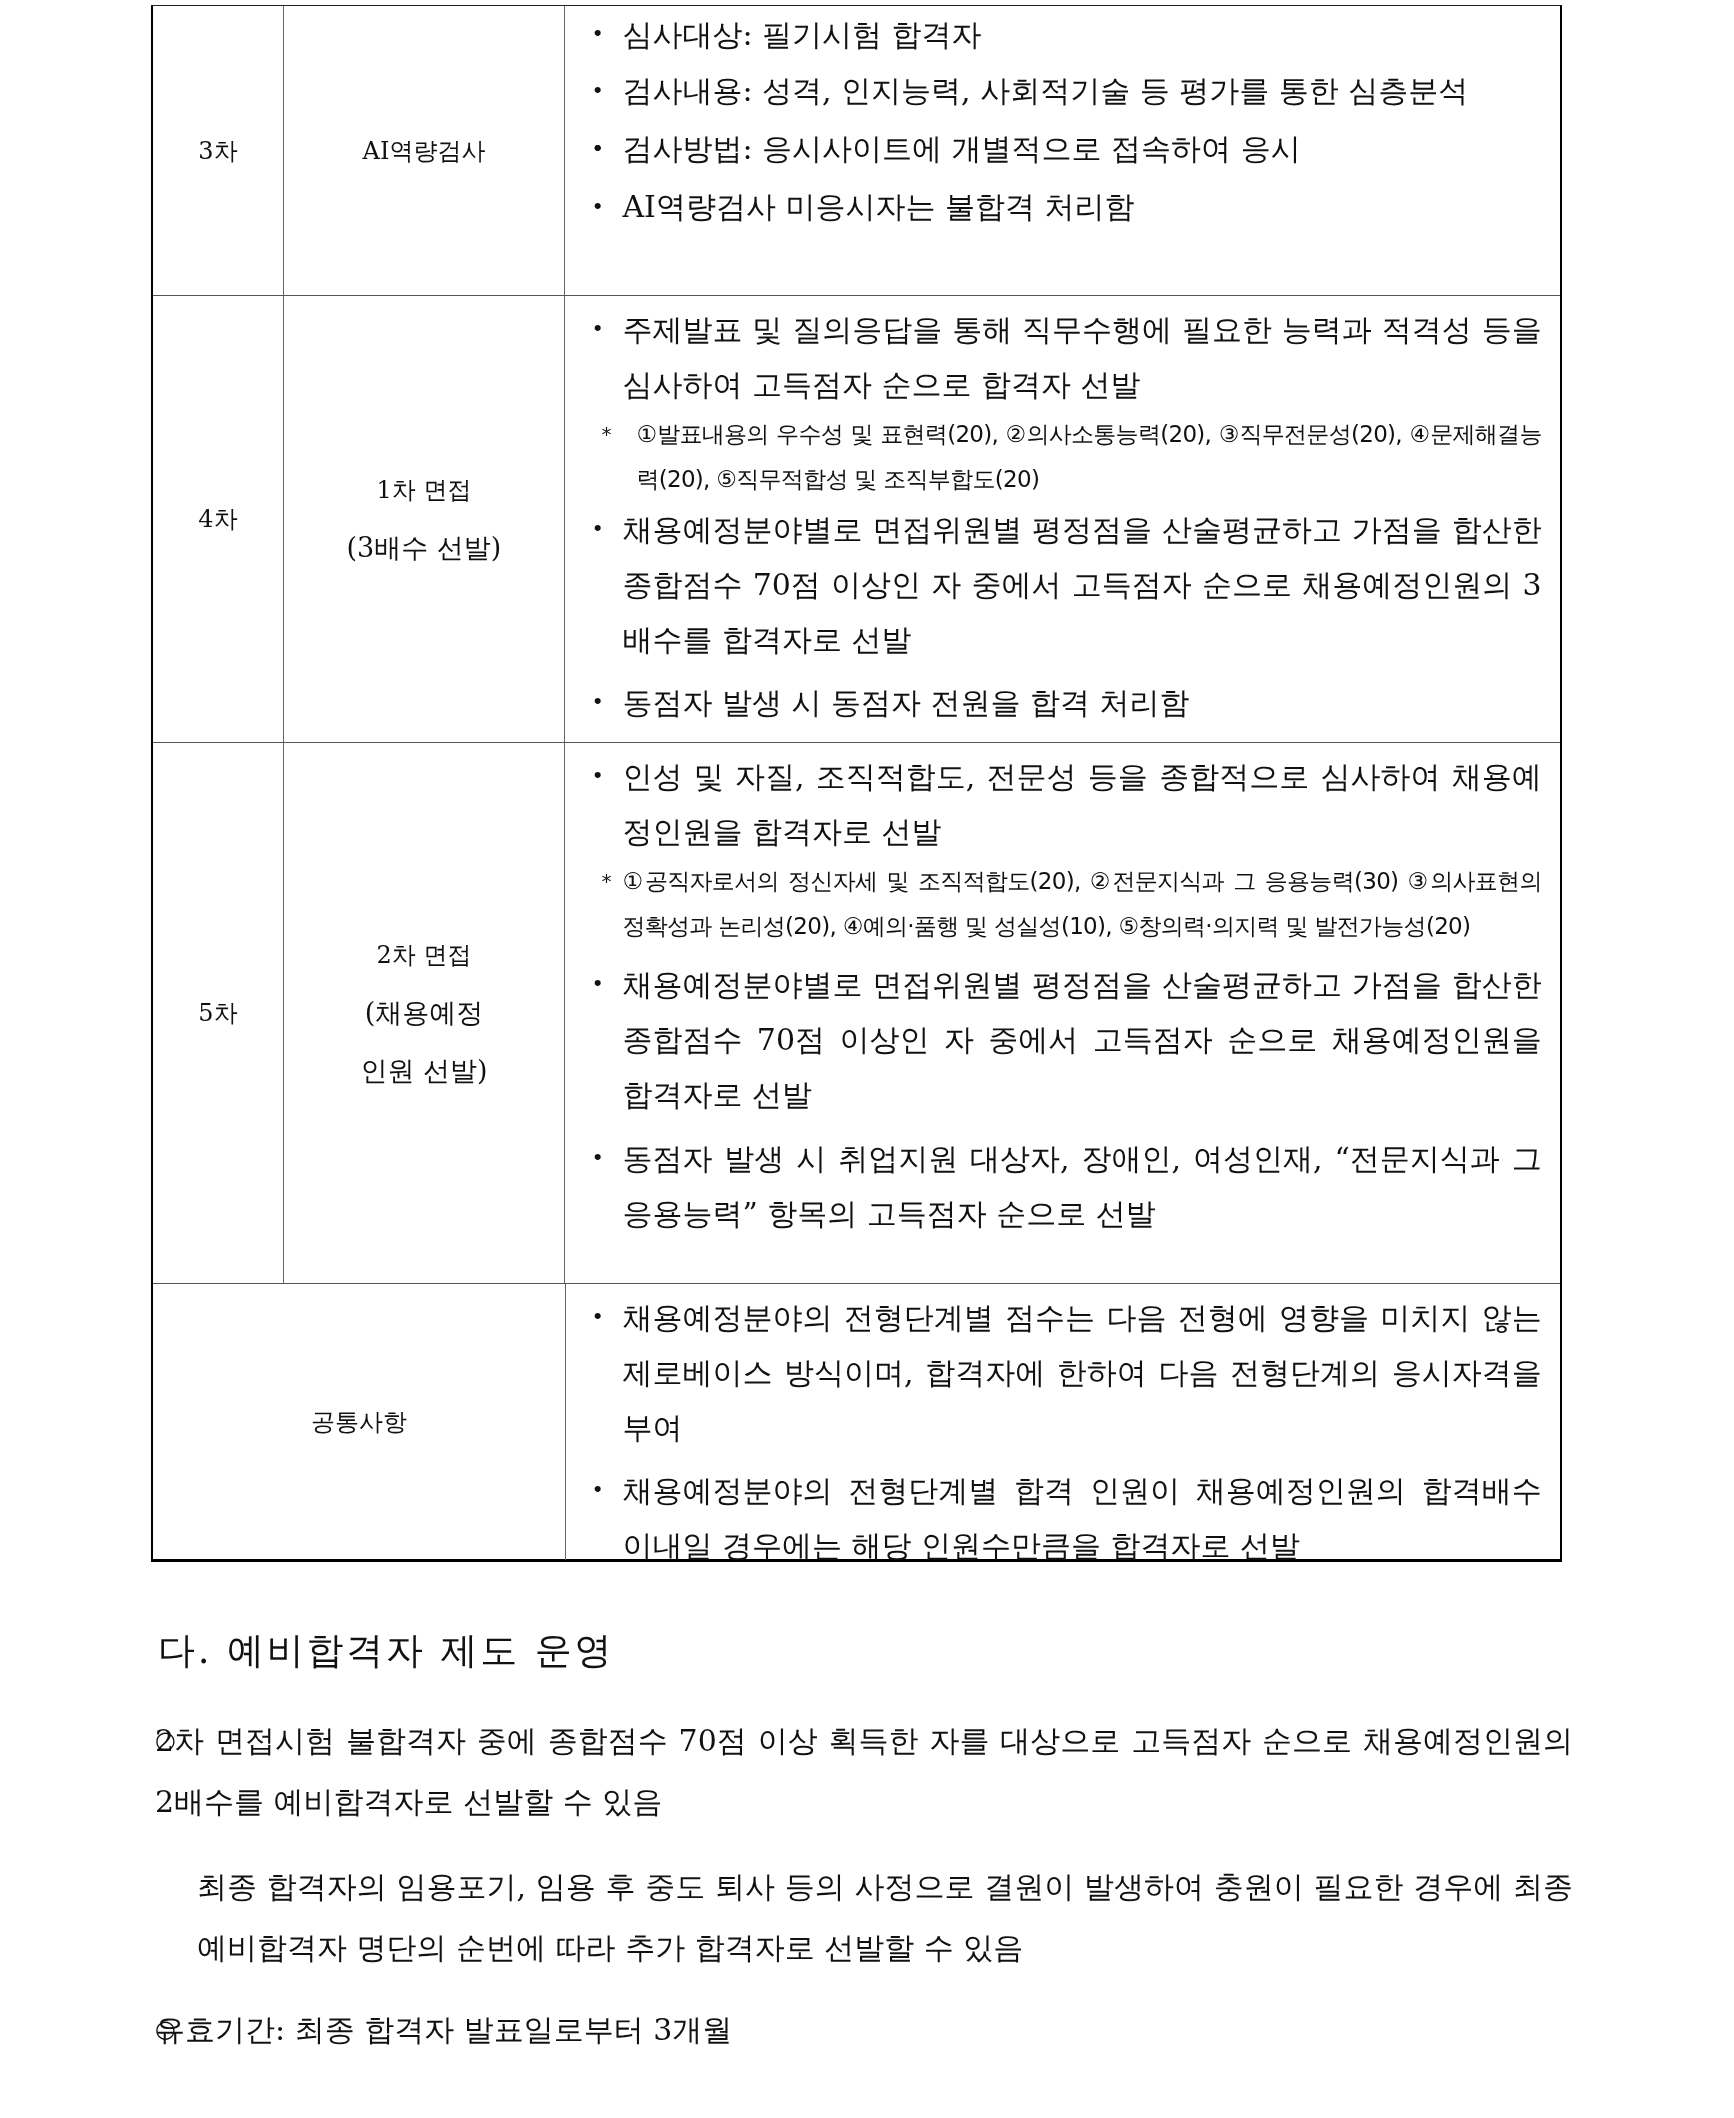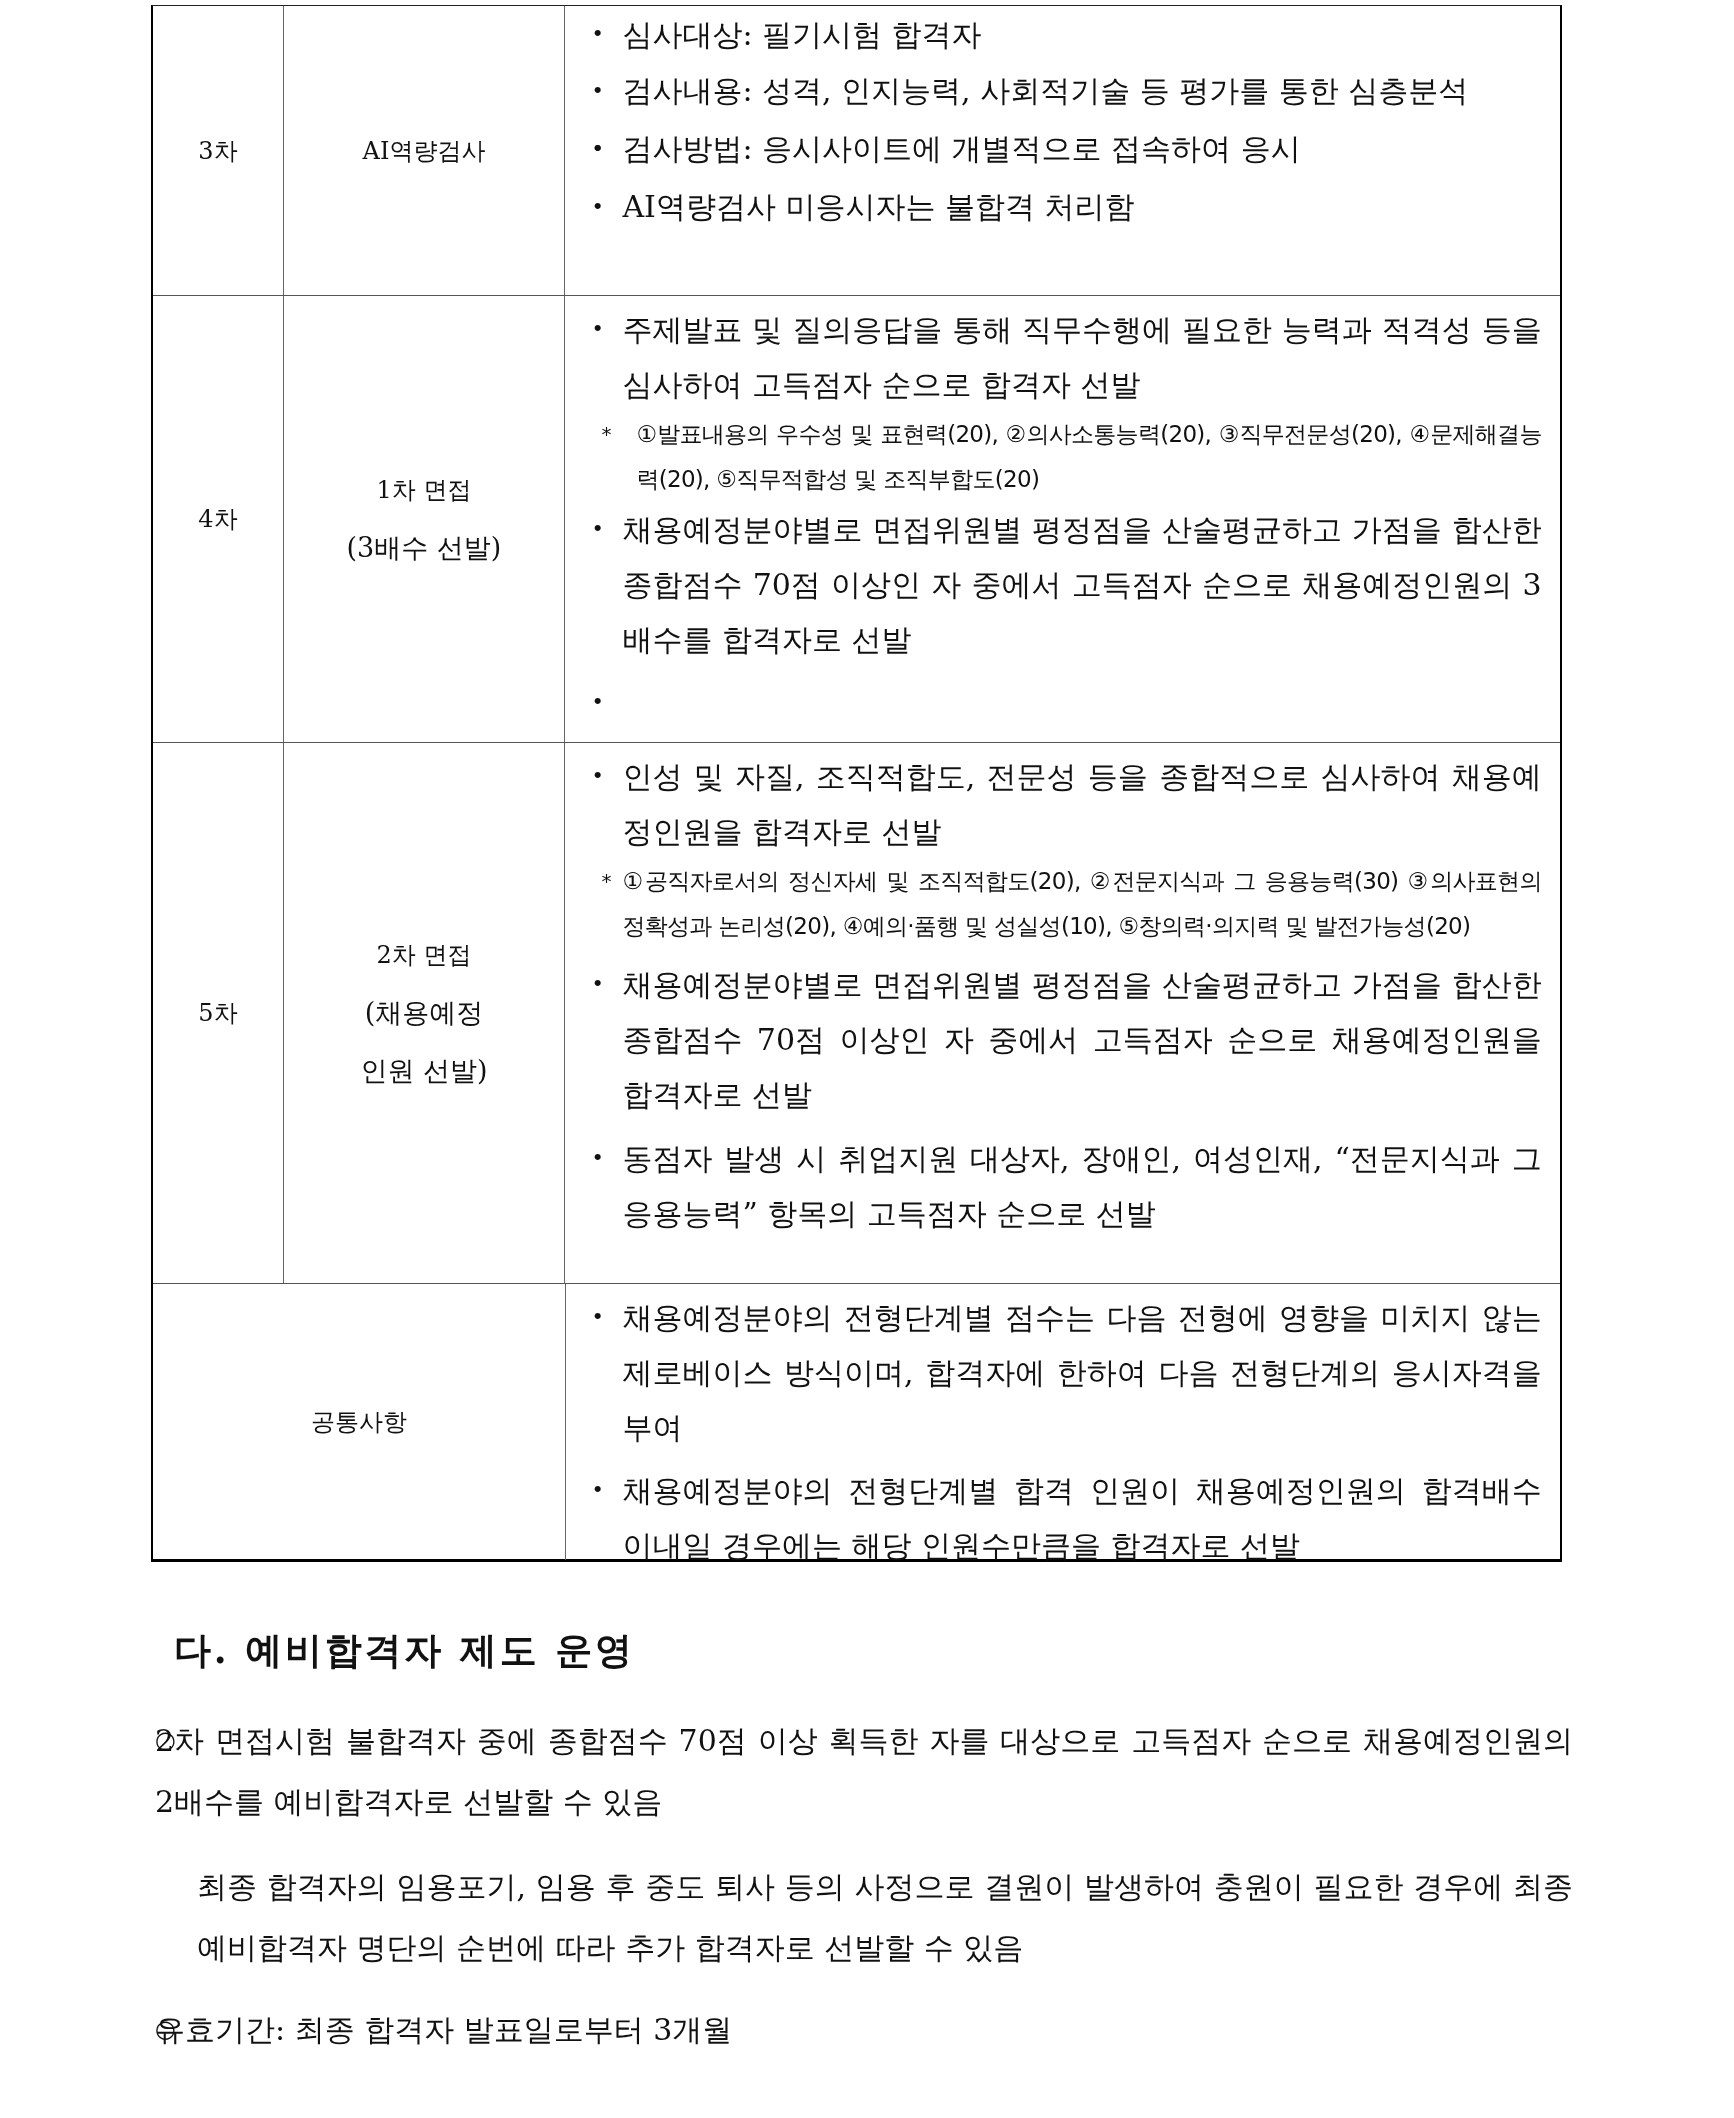--- a/index.html
+++ b/index.html
@@ -22,21 +22,21 @@
   .c12 { left: 0; width: 413px; border-right: 1.4px solid #666; display: flex; align-items: center; justify-content: center; }
   .c3 { left: 413px; right: 0; padding: 5.6px 18.3px 0 25.4px; }
   .lbl { font-size: 24px; line-height: 58px; text-align: center; white-space: nowrap; }
   .lbl.small { font-size: 27px; }
   .item { position: relative; padding-left: 31px; font-size: 30px; line-height: 55px; text-align: justify; text-align-last: left; }
   .item .dot { position: absolute; left: 0; top: 0; width: 14px; text-align: center; font-size: 21px; }
   .note { position: relative; padding-left: 45px; font-family: "DejaVu Sans", "Liberation Sans", sans-serif; font-size: 23px; line-height: 45px; letter-spacing: -0.7px; text-align: justify; text-align-last: left; }
   .note .star { position: absolute; left: 10px; top: 0; font-size: 20px; }
   .gap { height: 8.5px; }
 
-  .section-title { position: absolute; left: 174px; top: 1626px; font-size: 37px; font-weight: bold; letter-spacing: 2.8px; white-space: nowrap; }
+  .section-title { position: absolute; left: 158px; top: 1626px; font-size: 37px; font-weight: normal; letter-spacing: 2.8px; white-space: nowrap; }
   .para { position: absolute; left: 155px; width: 1418px; font-size: 30px; line-height: 61px; }
   .para .mark { position: absolute; left: 0; top: 0; font-size: 24px; }
   .para .txt { display: block; text-align: justify; text-align-last: left; }
   .para.sub .mark { left: 47px; }
   .para.sub .txt { margin-left: 42px; }
 </style>
 </head>
 <body>
 
 <div class="tbl">
@@ -63,21 +63,21 @@
     </div>
     <div class="cell c2">
       <span class="lbl">1차 면접</span>
       <span class="lbl small">(3배수 선발)</span>
     </div>
     <div class="cell c3">
       <div class="item"><span class="dot">•</span><span>주제발표 및 질의응답을 통해 직무수행에 필요한 능력과 적격성 등을 심사하여 고득점자 순으로 합격자 선발</span></div>
       <div class="note"><span class="star">*</span><span>①발표내용의 우수성 및 표현력(20), ②의사소통능력(20), ③직무전문성(20), ④문제해결능력(20), ⑤직무적합성 및 조직부합도(20)</span></div>
       <div class="item"><span class="dot">•</span><span>채용예정분야별로 면접위원별 평정점을 산술평균하고 가점을 합산한 종합점수 70점 이상인 자 중에서 고득점자 순으로 채용예정인원의 3배수를 합격자로 선발</span></div>
       <div class="gap"></div>
-      <div class="item"><span class="dot">•</span></div>
+      <div class="item"><span class="dot">•</span><span>동점자 발생 시 동점자 전원을 합격 처리함</span></div>
     </div>
   </div>
 
   <div class="row" style="top:737px; height:541px;">
     <div class="cell c1">
       <span class="lbl">5차</span>
     </div>
     <div class="cell c2">
       <span class="lbl">2차 면접</span>
       <span class="lbl small">(채용예정</span>

